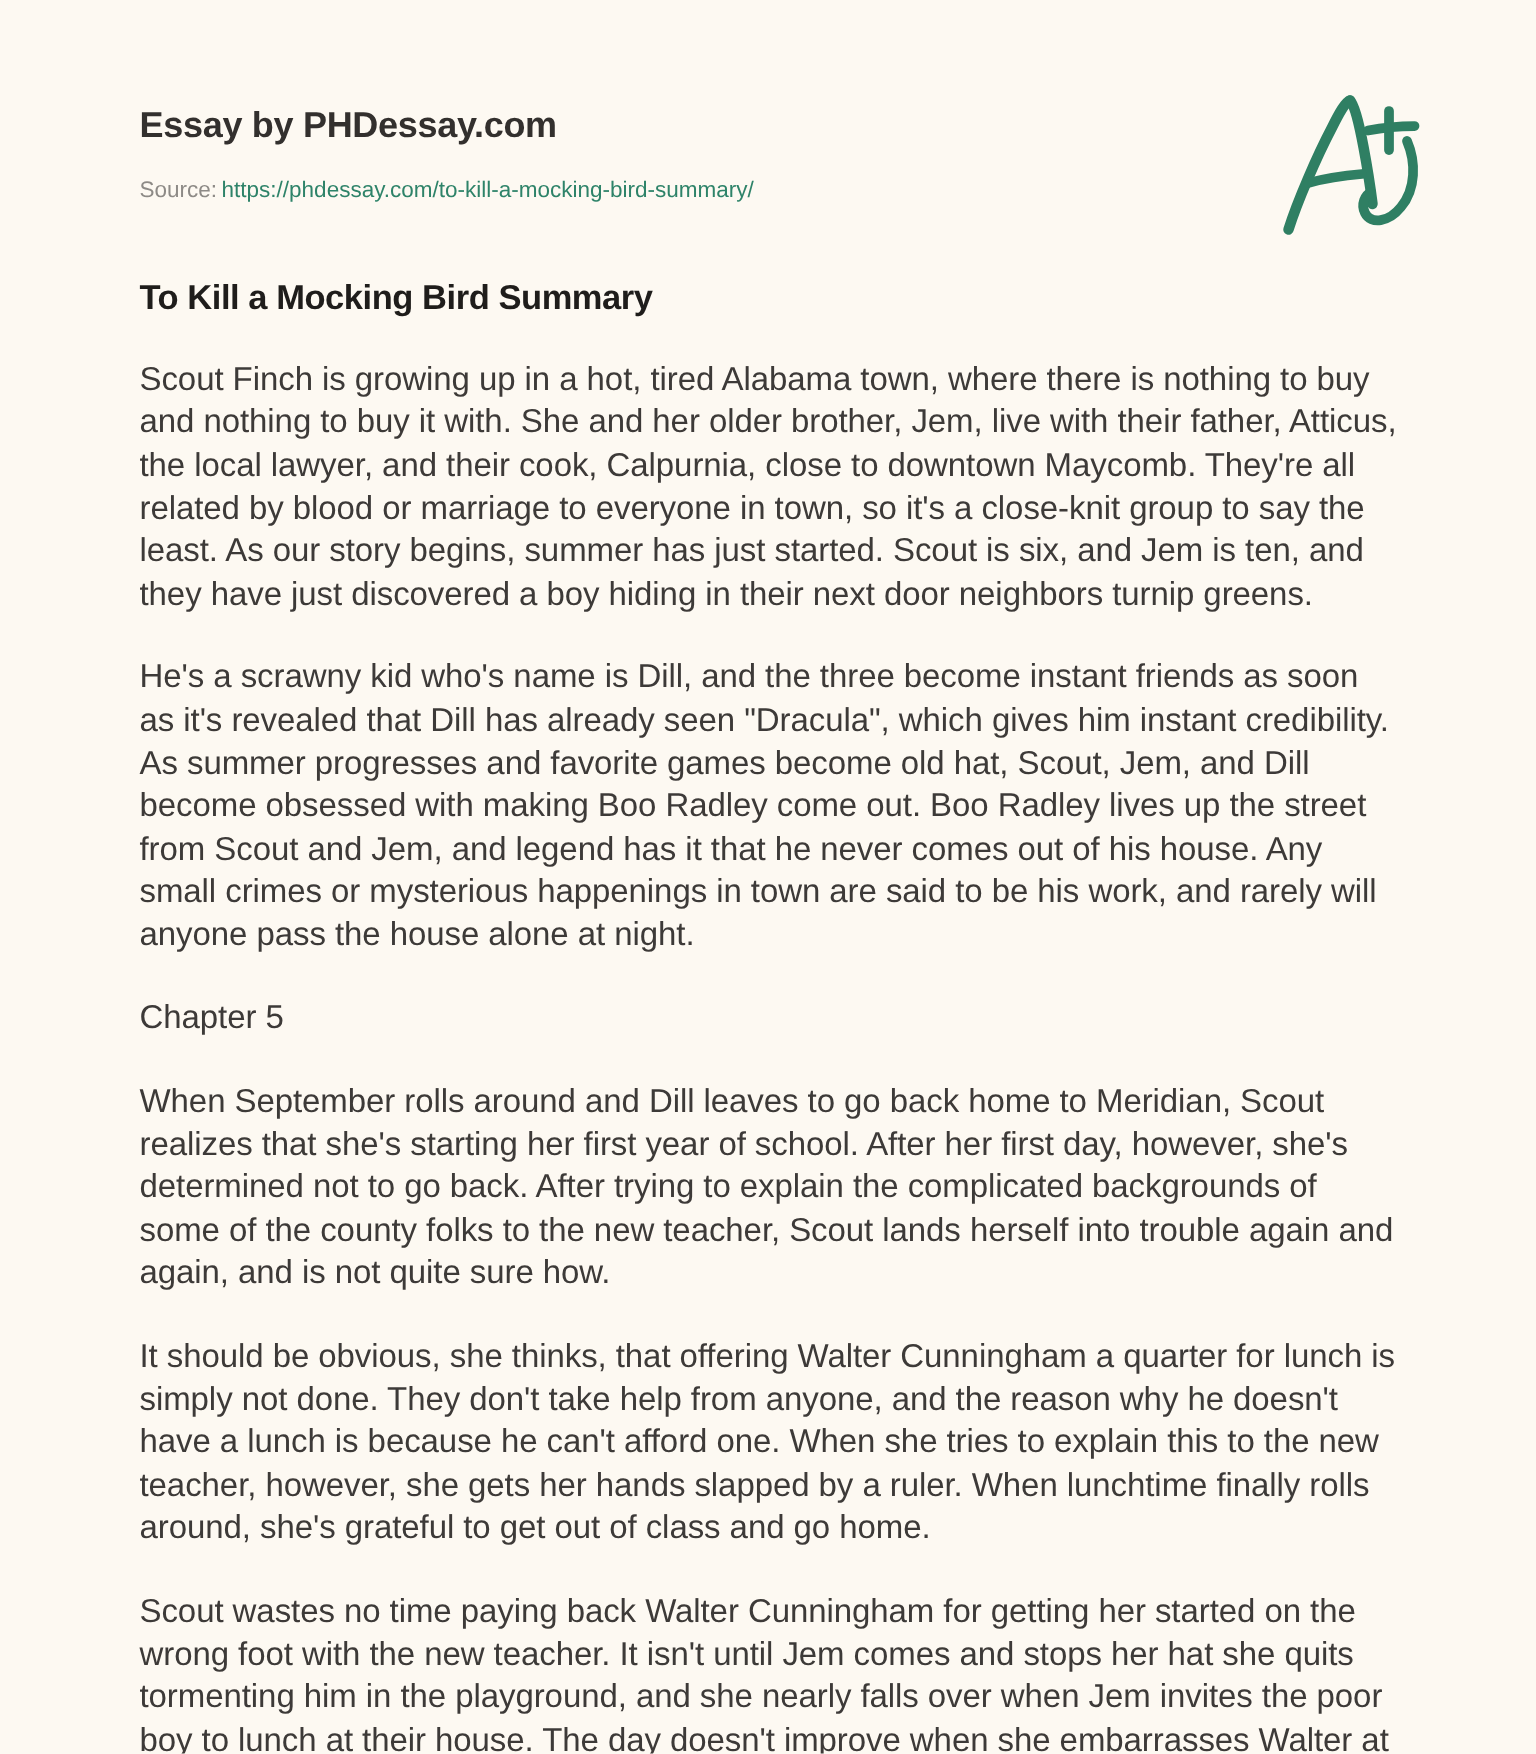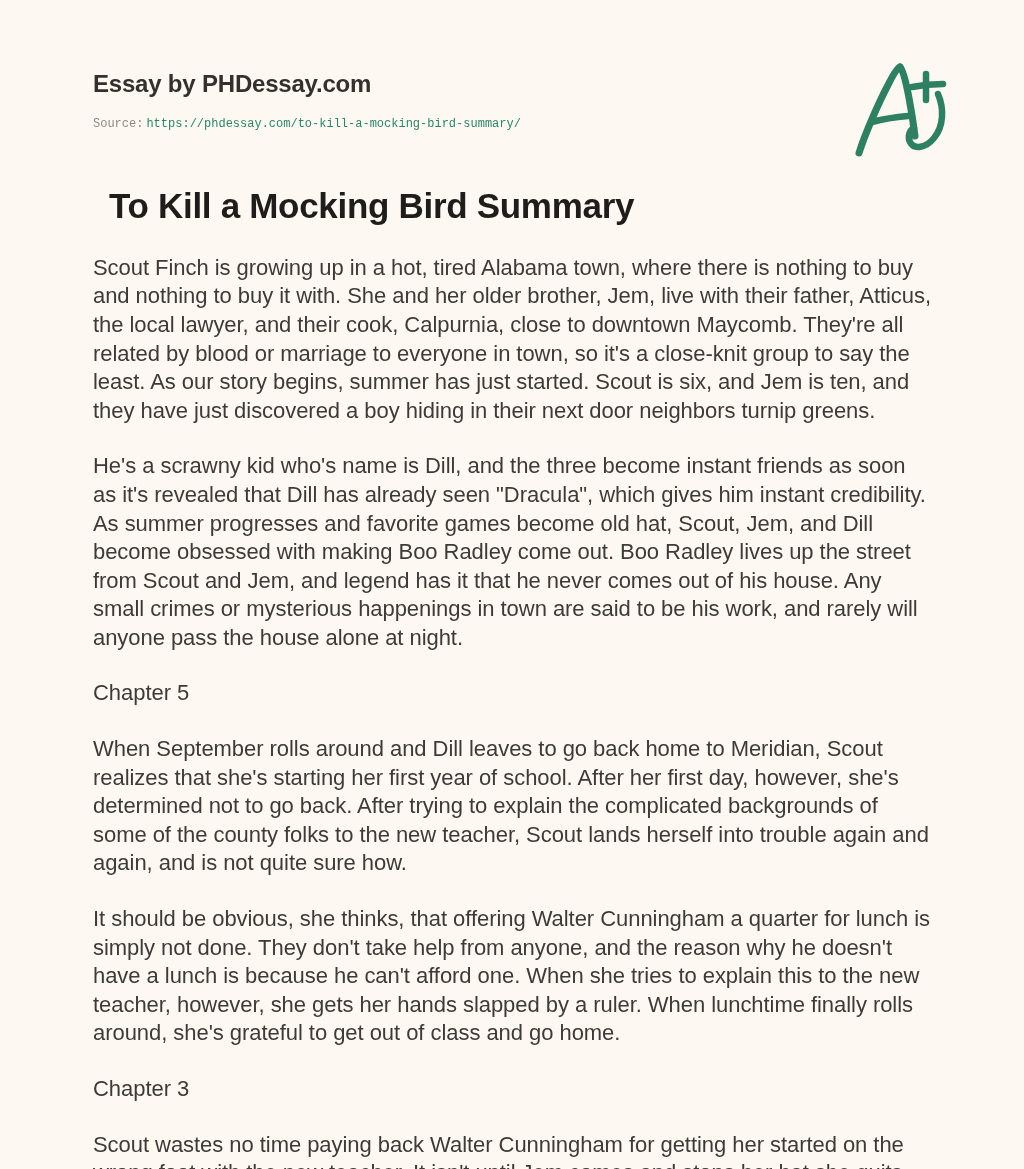--- a/index.html
+++ b/index.html
@@ -36,25 +36,24 @@
     margin: 0;
     font-size: 24px;
     font-weight: bold;
     letter-spacing: -0.2px;
     color: #33302e;
     line-height: 1.2;
   }
 
   .source-line {
     margin: 18px 0 0 0;
-    font-size: 12px;
+    font-size: 15px;
     line-height: 1.3;
     color: #8d8a86;
     white-space: nowrap;
-    font-family: Liberation Mono, monospace;
   }
 
   .source-label {
     color: #8d8a86;
   }
 
   .source-link {
     color: #2e8369;
     text-decoration: none;
     margin-left: 3px;
@@ -72,22 +71,22 @@
   .logo svg { display: block; }
 
   
   .article {
     padding: 0 93px;
     box-sizing: border-box;
     width: 1024px;
   }
 
   .article-title {
-    margin: 64px 0 0 16px;
-    font-size: 35px;
+    margin: 64px 0 0 0;
+    font-size: 23px;
     font-weight: bold;
     letter-spacing: -0.3px;
     color: #1f1d1b;
     line-height: 1.25;
   }
 
   .body-copy {
     margin-top: 26px;
   }
 
@@ -138,19 +137,18 @@
 
   <div class="article">
     <h2 class="article-title">To Kill a Mocking Bird Summary</h2>
 
     <div class="body-copy">
       <p> Scout Finch is growing up in a hot, tired Alabama town, where there is nothing to buy and nothing to buy it with. She and her older brother, Jem, live with their father, Atticus, the local lawyer, and their cook, Calpurnia, close to downtown Maycomb. They're all related by blood or marriage to everyone in town, so it's a close-knit group to say the least. As our story begins, summer has just started. Scout is six, and Jem is ten, and they have just discovered a boy hiding in their next door neighbors turnip greens.</p>
       <p>He's a scrawny kid who's name is Dill, and the three become instant friends as soon as it's revealed that Dill has already seen "Dracula", which gives him instant credibility. As summer progresses and favorite games become old hat, Scout, Jem, and Dill become obsessed with making Boo Radley come out. Boo Radley lives up the street from Scout and Jem, and legend has it that he never comes out of his house. Any small crimes or mysterious happenings in town are said to be his work, and rarely will anyone pass the house alone at night.</p>
       <p class="chapter-heading">Chapter 5</p>
       <p>When September rolls around and Dill leaves to go back home to Meridian, Scout realizes that she's starting her first year of school. After her first day, however, she's determined not to go back. After trying to explain the complicated backgrounds of some of the county folks to the new teacher, Scout lands herself into trouble again and again, and is not quite sure how.</p>
       <p>It should be obvious, she thinks, that offering Walter Cunningham a quarter for lunch is simply not done. They don't take help from anyone, and the reason why he doesn't have a lunch is because he can't afford one. When she tries to explain this to the new teacher, however, she gets her hands slapped by a ruler. When lunchtime finally rolls around, she's grateful to get out of class and go home.</p>
-      <p class="chapter-heading">Chapter 3</p>
       <p>Scout wastes no time paying back Walter Cunningham for getting her started on the wrong foot with the new teacher. It isn't until Jem comes and stops her hat she quits tormenting him in the playground, and she nearly falls over when Jem invites the poor boy to lunch at their house. The day doesn't improve when she embarrasses Walter at the table and is forced to eat in the kitchen by Calpurnia. When she returns to school the day's drama isn't over. Miss Caroline, the teacher, is horrified to discover a cootie in the hair of Burris Ewell, a hulking, angry boy who quickly reduces Miss Caroline to tears as he slouches out of the room, his first and only day of school over.</p>
 
     </div>
   </div>
 
 </div>
 
 </body></html>

